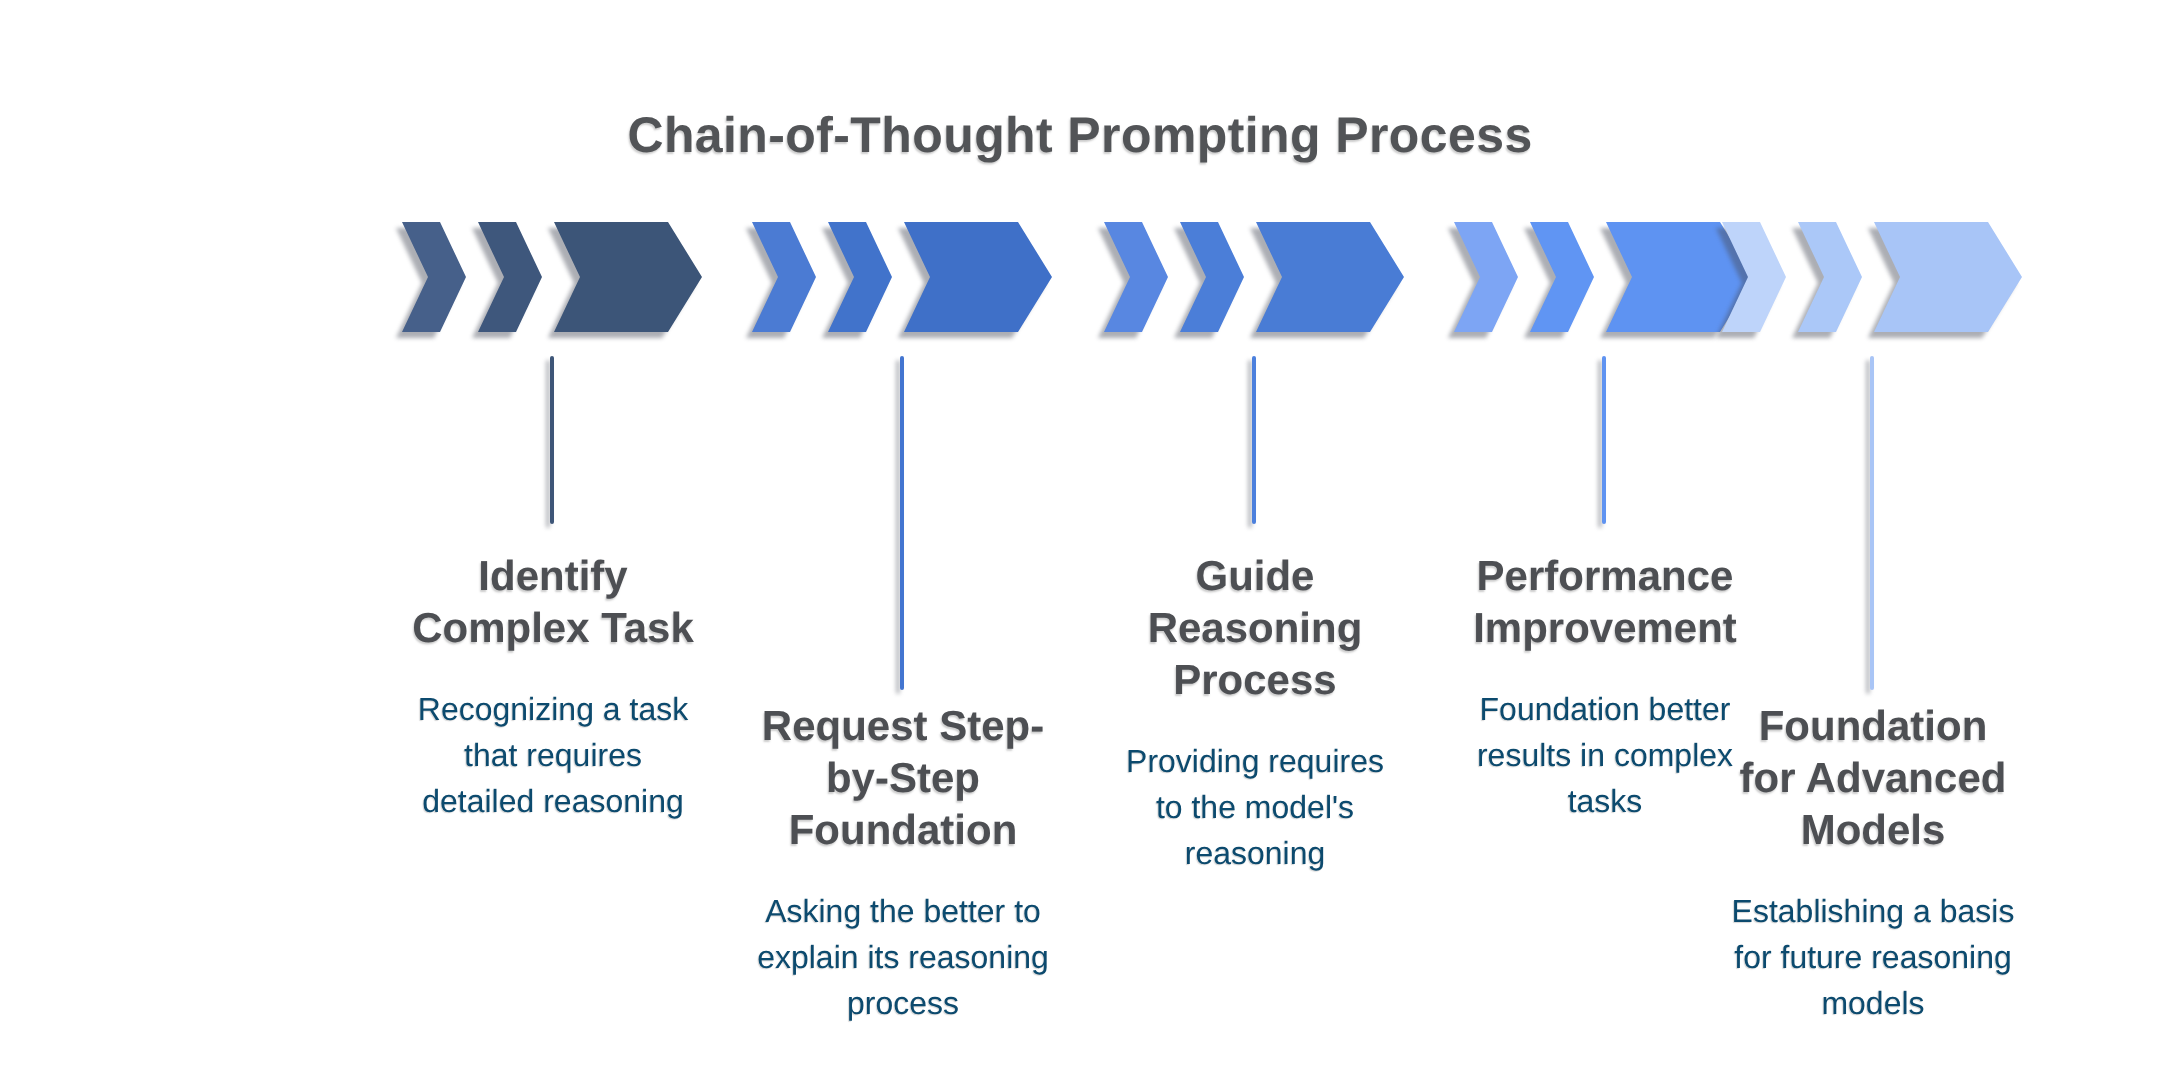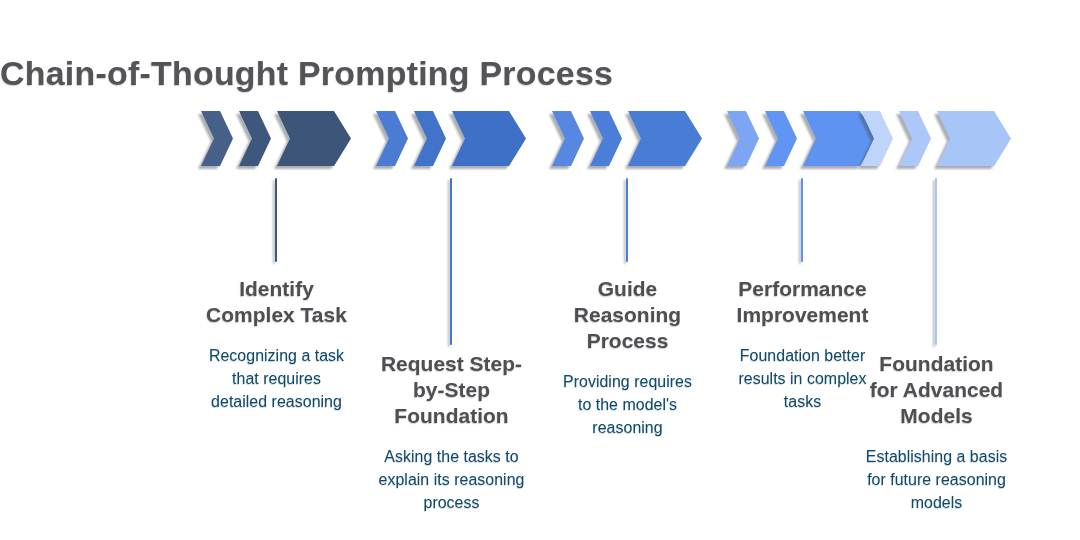--- a/index.html
+++ b/index.html
@@ -13,21 +13,22 @@
     width: 1080px;
     height: 540px;
     background: #ffffff;
     overflow: hidden;
   }
   .diagram-title {
     position: absolute;
     top: 54px;
     left: 0;
     width: 100%;
-    font-size: 34px;
+    text-align: center;
+    font-size: 25px;
     font-weight: 700;
     letter-spacing: 0.2px;
     color: #525457;
     text-shadow: -0.5px 1px 1px rgba(110,110,110,0.35);
     white-space: nowrap;
   }
   .col {
     position: absolute;
     top: 0;
     width: 175px;
@@ -124,21 +125,21 @@
     <div class="arrows">
       <div class="chev-small" style="background-color: rgb(75, 123, 211);"></div>
       <div class="chev-small" style="background-color: rgb(65, 115, 203);"></div>
       <div class="chev-big" style="background-color: rgb(63, 112, 200);"></div>
     </div>
     <div class="vline" style="background-color: rgb(67, 117, 208);"></div>
     <div class="text-block">
       <div class="step-title">Request Step-
 by-Step
 Foundation</div>
-      <div class="step-desc">Asking the tasks to
+      <div class="step-desc">Asking the better to
 explain its reasoning
 process</div>
     </div>
   </div>
 
   <div class="col high">
     <div class="arrows">
       <div class="chev-small" style="background-color: rgb(88, 135, 225);"></div>
       <div class="chev-small" style="background-color: rgb(75, 126, 216);"></div>
       <div class="chev-big" style="background-color: rgb(73, 124, 213);"></div>

